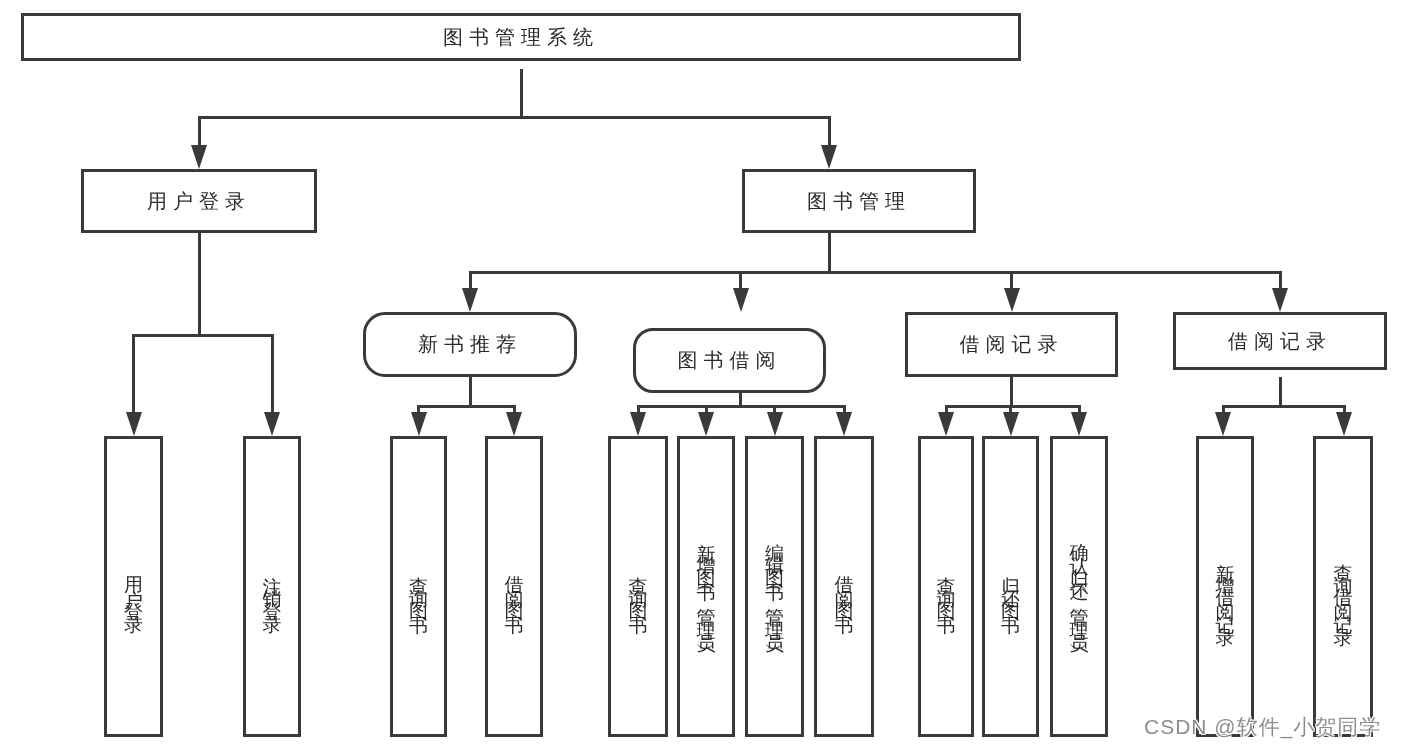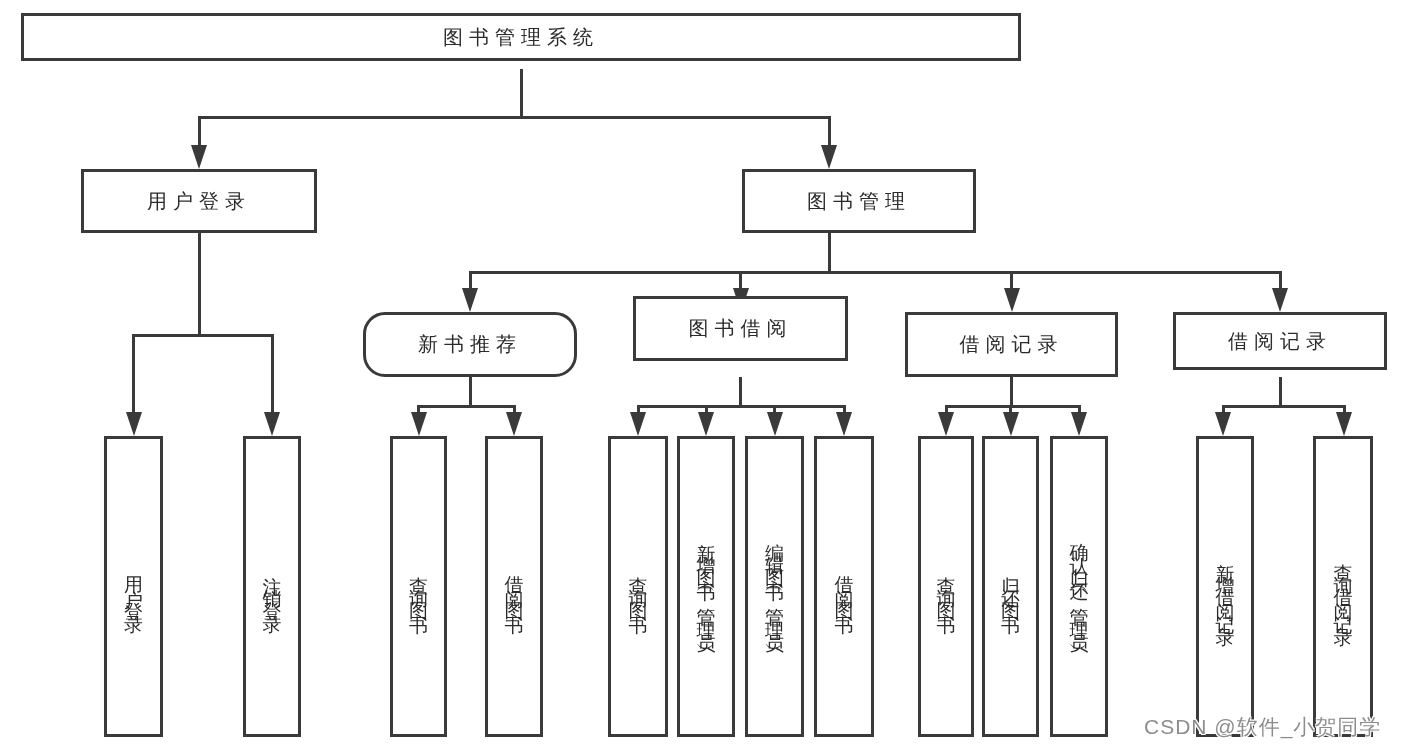--- a/index.html
+++ b/index.html
@@ -116,21 +116,21 @@
       <div class="arrow" style="left: 1002.5px; top: 412px;"></div>
       <div class="arrow" style="left: 1071px; top: 412px;"></div>
       <div class="arrow" style="left: 1215px; top: 412px;"></div>
       <div class="arrow" style="left: 1336px; top: 412px;"></div>
     </div>
   <div id="node-layer">
       <div class="node h" style="left: 21px; top: 13px; width: 1000px; height: 48px;">图书管理系统</div>
       <div class="node h" style="left: 81px; top: 169px; width: 236px; height: 64px;">用户登录</div>
       <div class="node h" style="left: 712px; top: 169px; width: 234px; height: 64px; margin-left: 30px;">图书管理</div>
       <div class="node h" style="left: 363px; top: 312px; width: 214px; height: 65px; border-radius: 22px;">新书推荐</div>
-      <div class="node h" style="left: 633px; top: 296px; width: 215px; height: 65px;">图书借阅</div>
+      <div class="node h" style="left: 633px; top: 328px; width: 193px; height: 65px; border-radius: 20px;">图书借阅</div>
       <div class="node h" style="left: 905px; top: 312px; width: 213px; height: 65px;">借阅记录</div>
       <div class="node h" style="left: 1173px; top: 312px; width: 214px; height: 58px;">借阅记录</div>
       <div class="node v" style="left: 104px; top: 436px; width: 59px; height: 301px;">用户登录</div>
       <div class="node v" style="left: 243px; top: 436px; width: 58px; height: 301px;">注销登录</div>
       <div class="node v" style="left: 390px; top: 436px; width: 57px; height: 301px;">查询图书</div>
       <div class="node v" style="left: 485px; top: 436px; width: 58px; height: 301px;">借阅图书</div>
       <div class="node v" style="left: 608px; top: 436px; width: 60px; height: 301px;">查询图书</div>
       <div class="node v" style="left: 677px; top: 436px; width: 58px; height: 301px;">新增图书（管理员）</div>
       <div class="node v" style="left: 745px; top: 436px; width: 59px; height: 301px;">编辑图书（管理员）</div>
       <div class="node v" style="left: 814px; top: 436px; width: 60px; height: 301px;">借阅图书</div>

